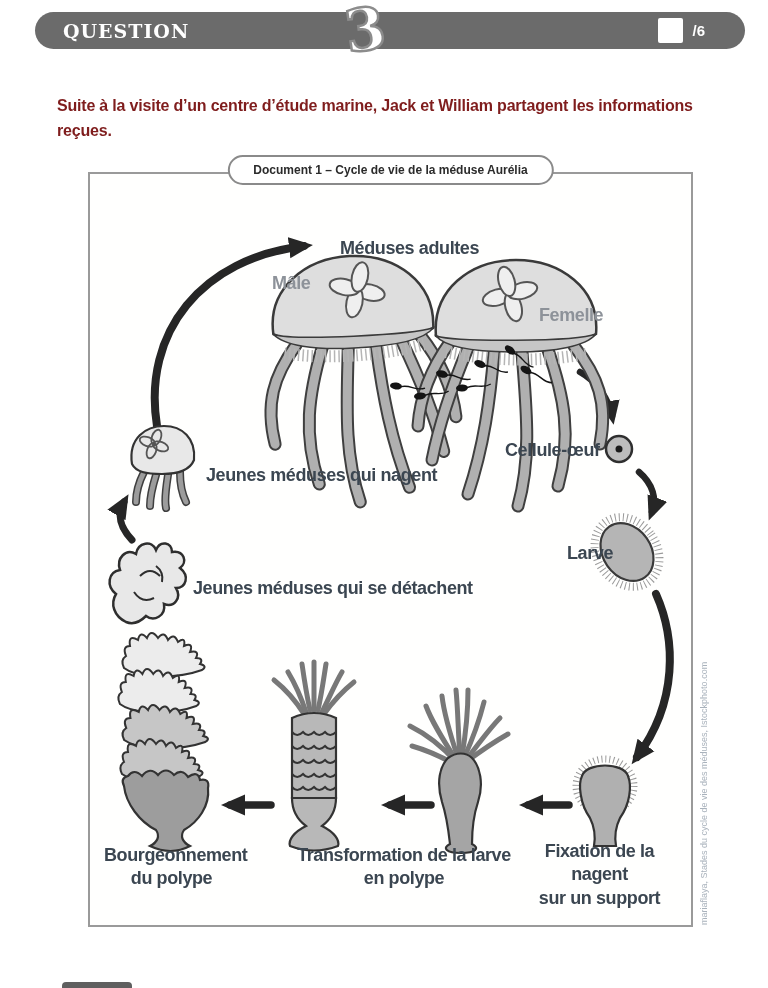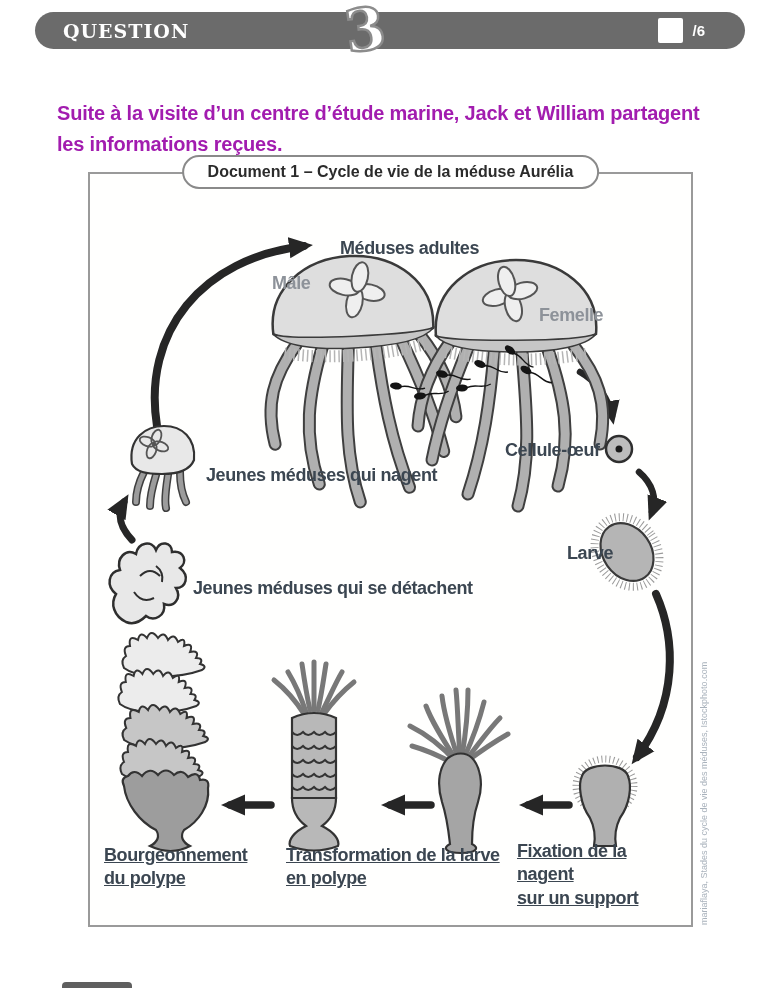--- a/index.html
+++ b/index.html
@@ -13,36 +13,36 @@
           letter-spacing:1px;padding-left:28px;}
   .qnum{position:absolute;left:310px;top:-11px;font-family:"DejaVu Serif",serif;
         font-weight:bold;font-size:58px;line-height:1;color:#fff;
         -webkit-text-stroke:2.5px #8c8c8c;
         text-shadow:0 0 1px #8c8c8c;transform:rotate(-8deg);}
   .score{position:absolute;right:40px;top:0;height:37px;display:flex;align-items:center;gap:9px;}
   .scorebox{width:25px;height:25px;background:#fff;border-radius:2px;}
   .scoremax{color:#fff;font-weight:bold;font-size:15px;}
 
   
-  .intro{position:absolute;left:57px;top:78px;width:668px;font-size:20px;font-weight:bold;
-         color:#a21caf;line-height:1.55;letter-spacing:-0.2px;}
+  .intro{position:absolute;left:57px;top:78px;width:668px;font-size:16px;font-weight:bold;
+         color:#7f1d1d;line-height:1.55;letter-spacing:-0.2px;}
 
   
   .docbox{position:absolute;left:88px;top:172px;width:601px;height:751px;
           border:2px solid #9a9a9a;background:#fffffe;}
   .doctitle{position:absolute;left:50%;top:-19px;transform:translateX(-50%);
             background:#fff;border:2px solid #8a8a8a;border-radius:20px;
-            padding:6px 24px;white-space:nowrap;font-size:16px;font-weight:bold;
+            padding:6px 24px;white-space:nowrap;font-size:12px;font-weight:bold;
             color:#2b2b2b;z-index:3;}
   .diagram{position:absolute;left:0;top:0;}
 
   .dlabel{position:absolute;font-size:18px;font-weight:bold;color:#3b4651;
           letter-spacing:-0.4px;white-space:pre-line;line-height:1.3;z-index:2;}
   .muted{color:#8d9299;}
-  .ctr{text-decoration:underline;}
+  .ctr{text-align:center;}
 
   
   .attribution{position:absolute;left:699px;top:925px;transform:rotate(-90deg);
                transform-origin:0 0;white-space:nowrap;font-size:9px;color:#a9b2bc;}
 
   
   .next-edge{position:absolute;left:62px;bottom:0;width:70px;height:6px;background:#5f5f5f;
              border-radius:4px 4px 0 0;}
 </style>
 </head>

